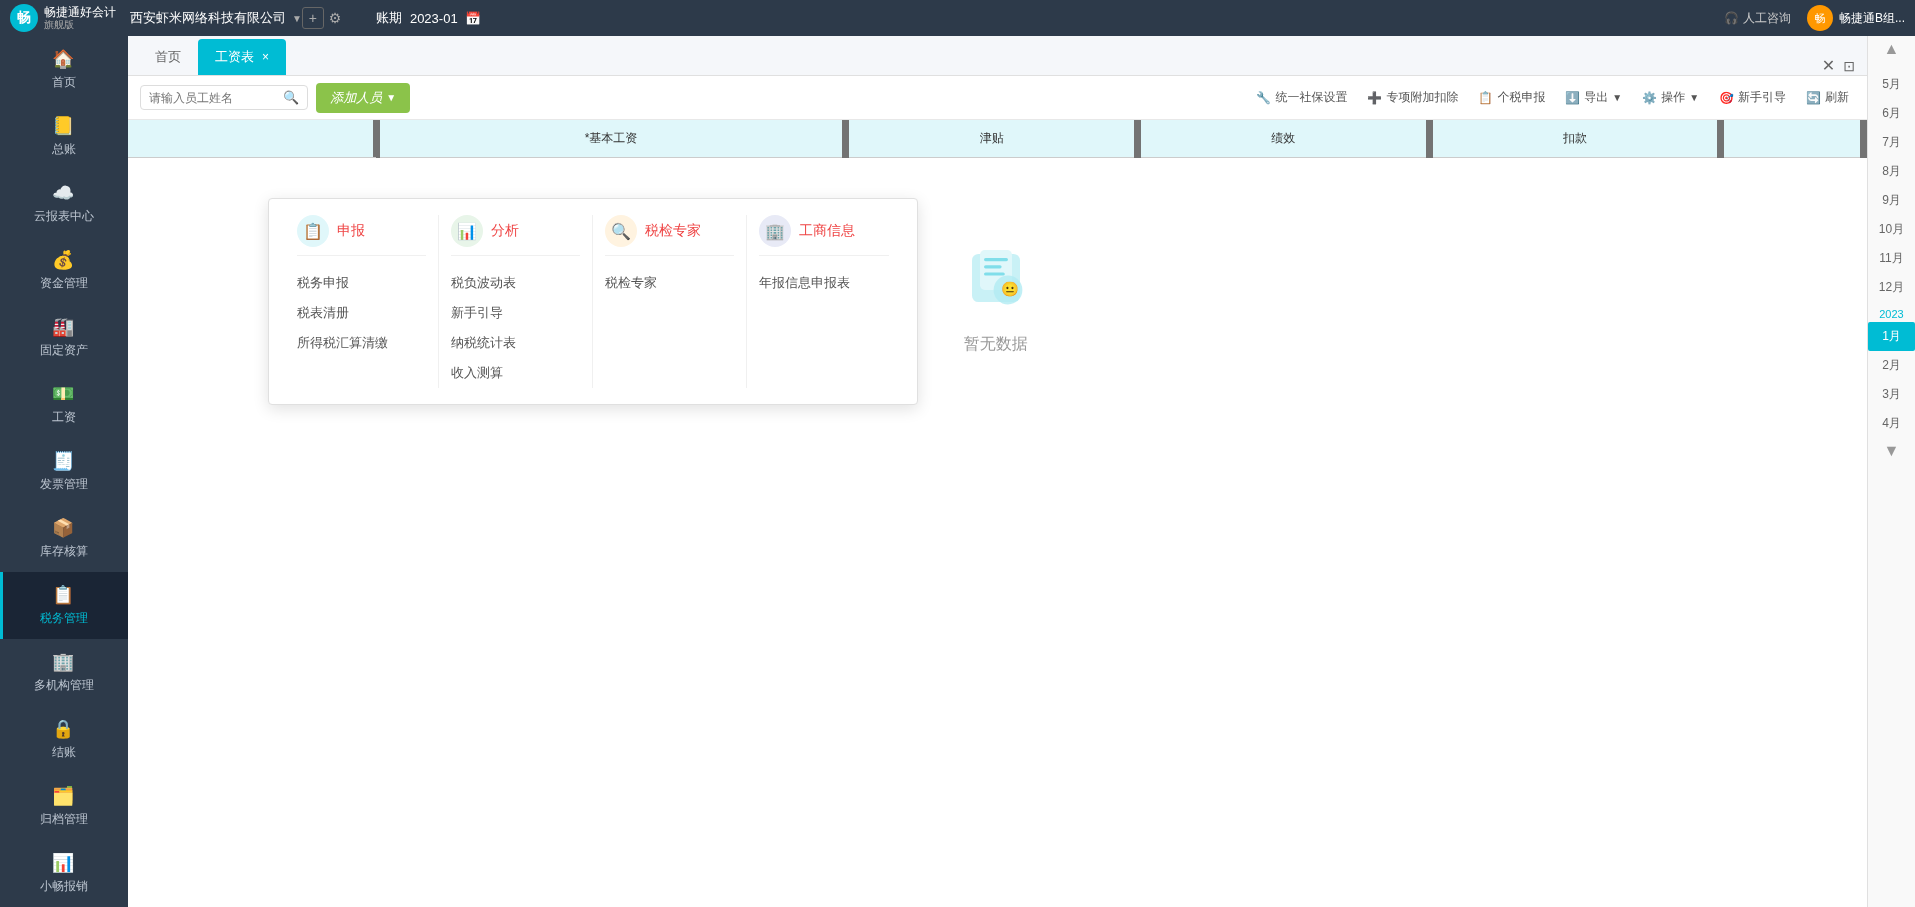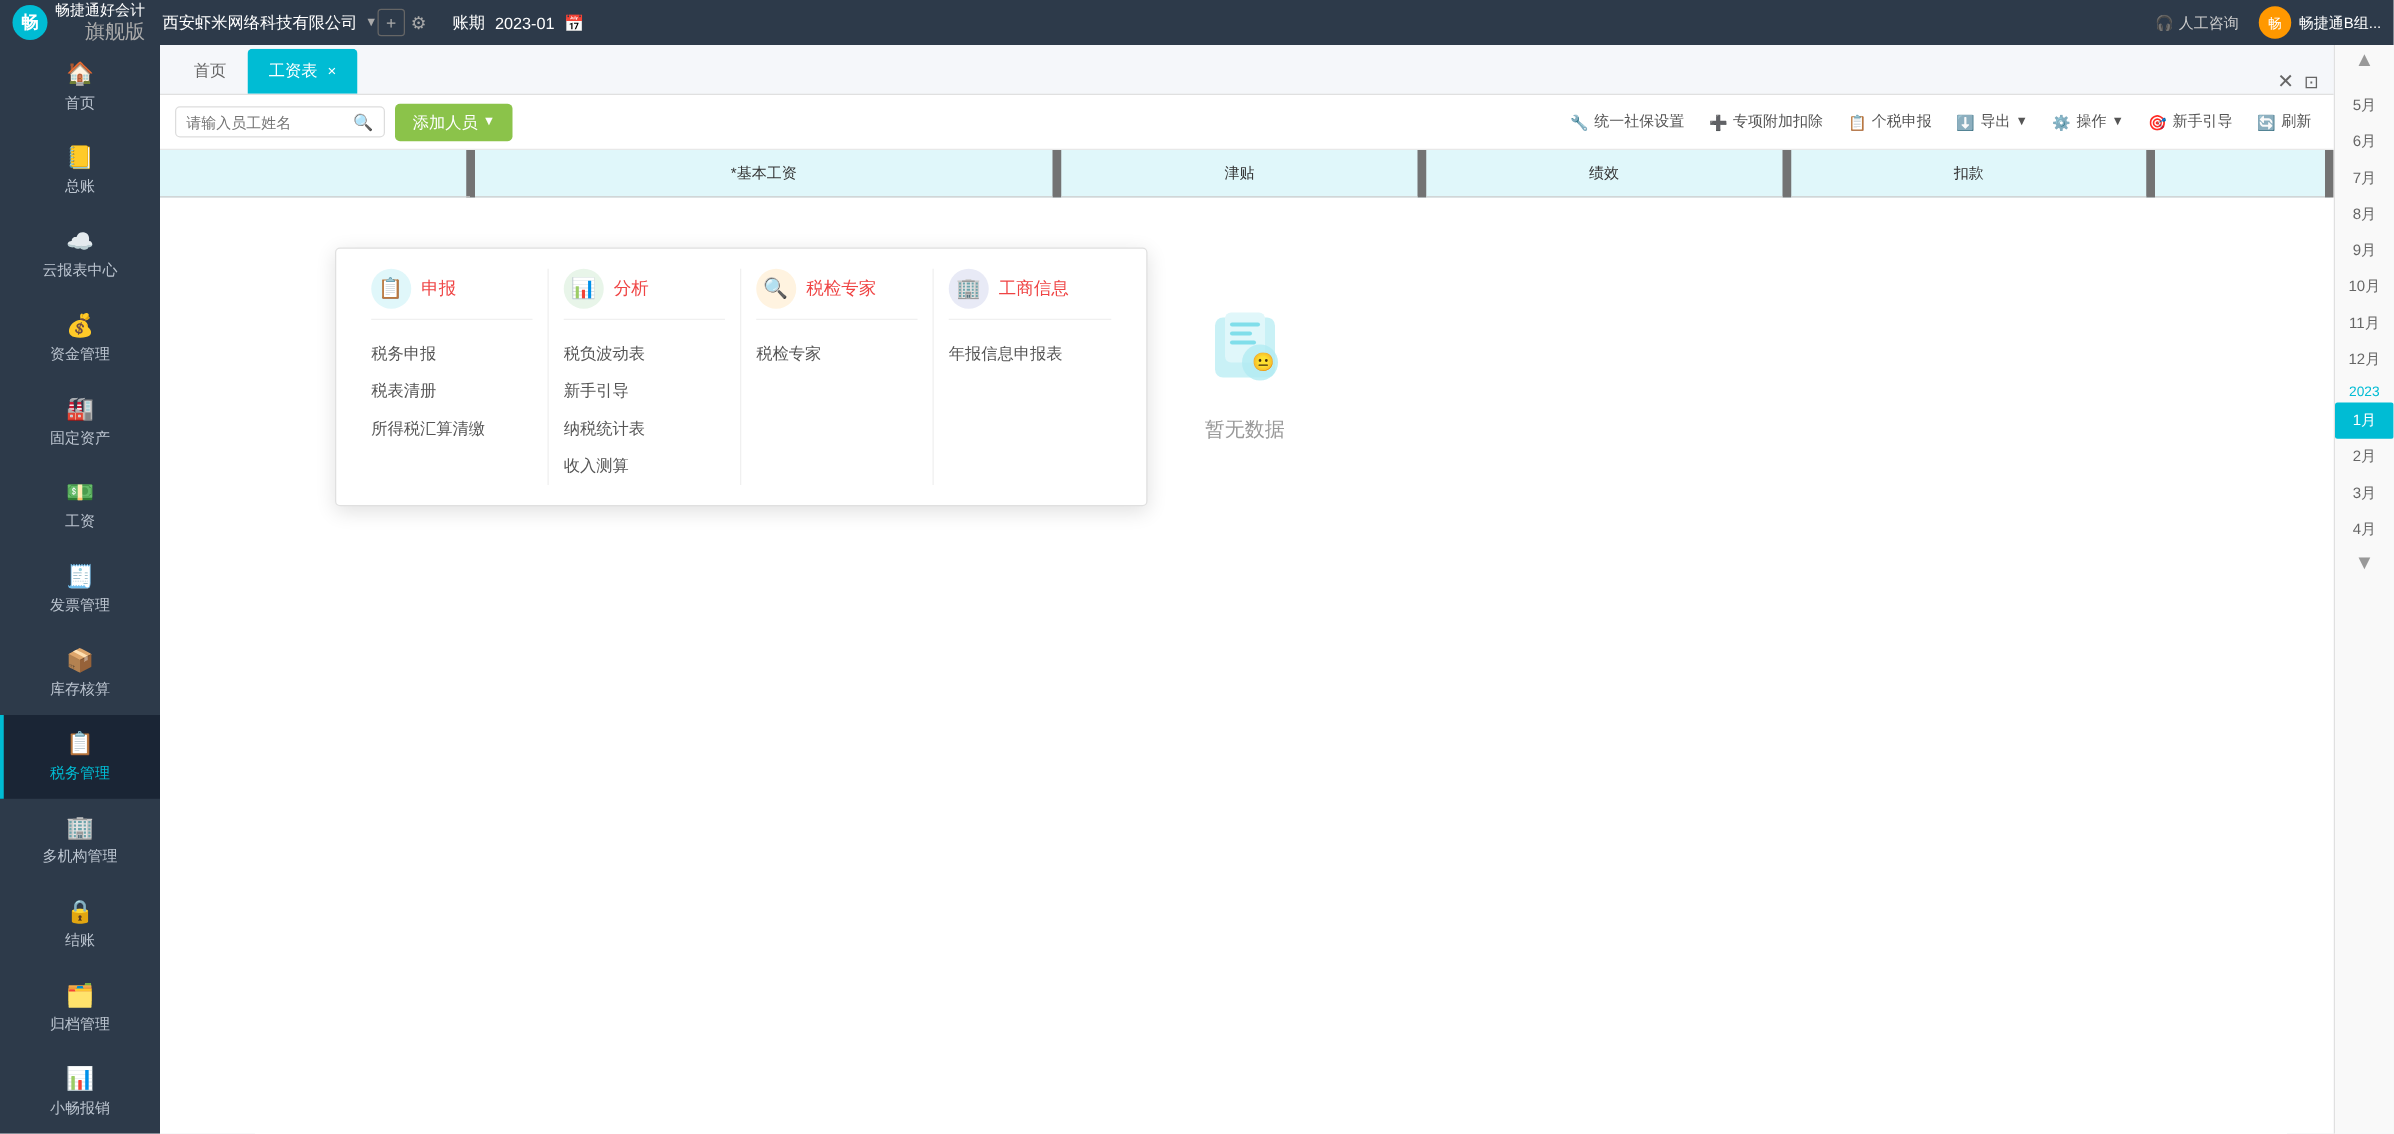--- a/index.html
+++ b/index.html
@@ -23,21 +23,21 @@
       gap: 6px;
     }
     .logo-icon {
       width: 28px; height: 28px;
       background: #00bcd4;
       border-radius: 50%;
       display: flex; align-items: center; justify-content: center;
       font-size: 14px; color: #fff; font-weight: bold;
     }
     .logo-text { font-size: 12px; color: #fff; line-height: 1.2; }
-    .logo-text .sub { color: #aaa; font-size: 16px; text-align: right; }
+    .logo-text .sub { color: #aaa; font-size: 10px; }
     .company-selector {
       display: flex; align-items: center; gap: 6px;
       color: #fff; font-size: 13px; cursor: pointer;
     }
     .company-selector .chevron { color: #aaa; font-size: 10px; }
     .header-actions {
       margin-left: auto;
       display: flex; align-items: center; gap: 16px;
     }
     .header-btn {
@@ -50,21 +50,21 @@
     }
     .avatar-circle {
       width: 26px; height: 26px; border-radius: 50%;
       background: #ff9800;
       display: flex; align-items: center; justify-content: center;
       font-size: 11px; color: #fff;
     }
     .period-info {
       display: flex; align-items: center; gap: 8px;
       color: #fff; font-size: 13px;
-      margin-left: 16px;
+      margin-left: 30px;
     }
     .period-icon { color: #00bcd4; }
     .add-icon-btn {
       width: 22px; height: 22px;
       border: 1px solid #666;
       border-radius: 3px;
       display: flex; align-items: center; justify-content: center;
       color: #aaa; cursor: pointer; font-size: 14px;
     }
     .settings-icon-btn {
@@ -171,20 +171,21 @@
     .btn-add-person {
       background: #8bc34a;
       color: #fff;
       border: none;
       border-radius: 4px;
       padding: 6px 14px;
       font-size: 13px;
       cursor: pointer;
       display: flex; align-items: center; gap: 4px;
       margin-left: auto;
+      font-style: italic;
     }
     .btn-add-person .chevron-down { font-size: 10px; }
     .toolbar-action {
       color: #555;
       font-size: 12px;
       cursor: pointer;
       display: flex; align-items: center; gap: 4px;
       padding: 4px 6px;
       white-space: nowrap;
     }

